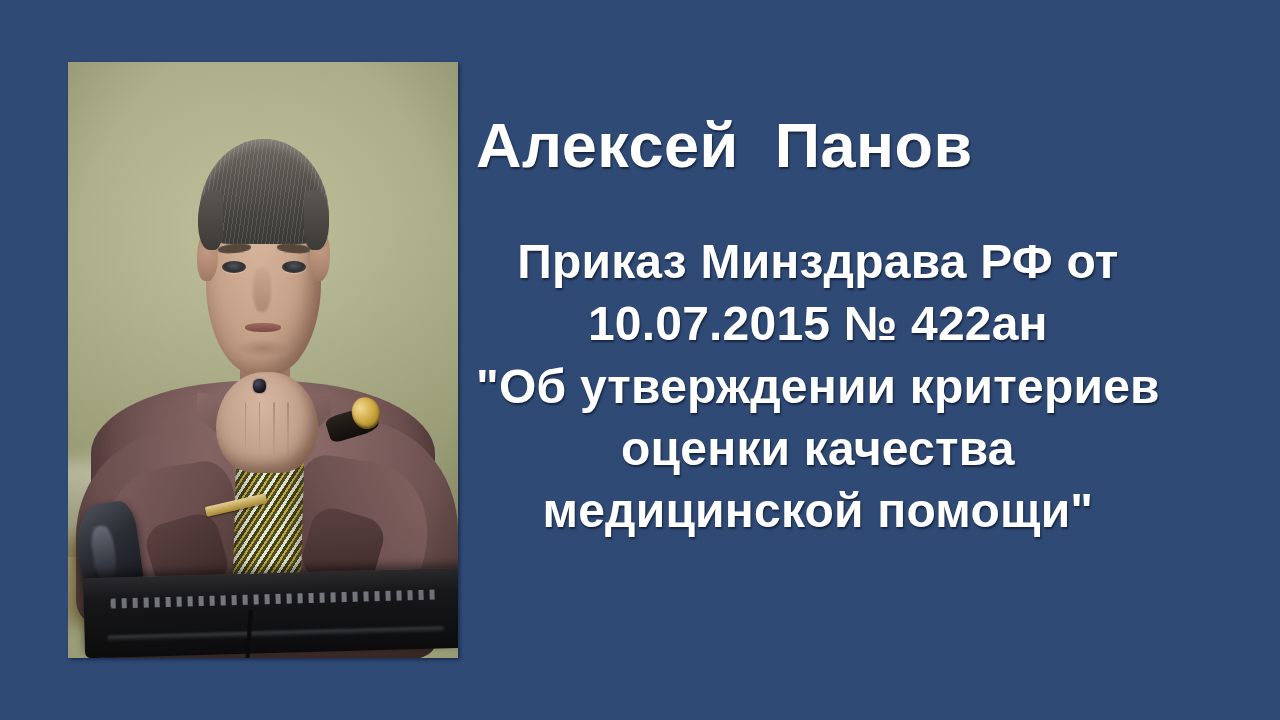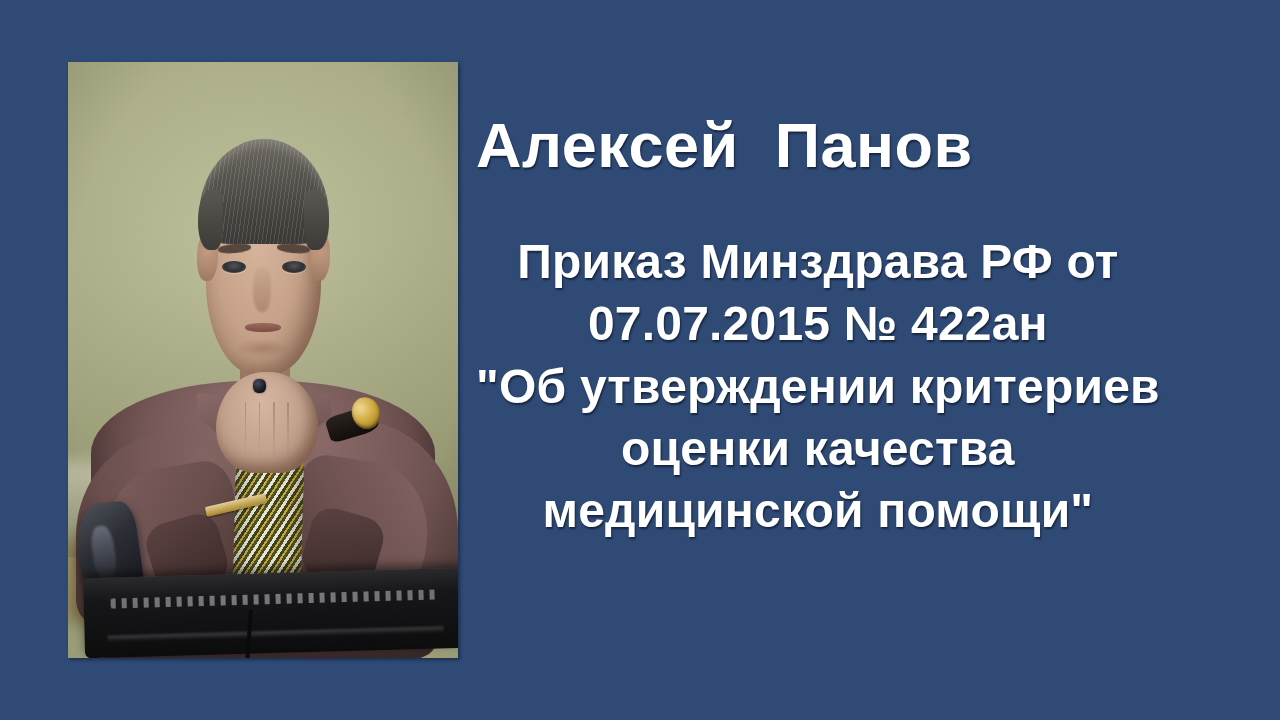--- a/index.html
+++ b/index.html
@@ -482,19 +482,19 @@
       <div class="keyboard"></div>
       <div class="kb-cable"></div>
 
       <div class="photo-grade"></div>
     </div>
   </div>
 
   <div class="text-block">
     <div class="title">Алексей  Панов</div>
     <div class="subtitle">Приказ Минздрава РФ от
-07.07.2015  № 422ан
+10.07.2015  № 422ан
 "Об утверждении критериев
 оценки качества
 медицинской помощи"</div>
   </div>
 
 </div>
 
 </body></html>

